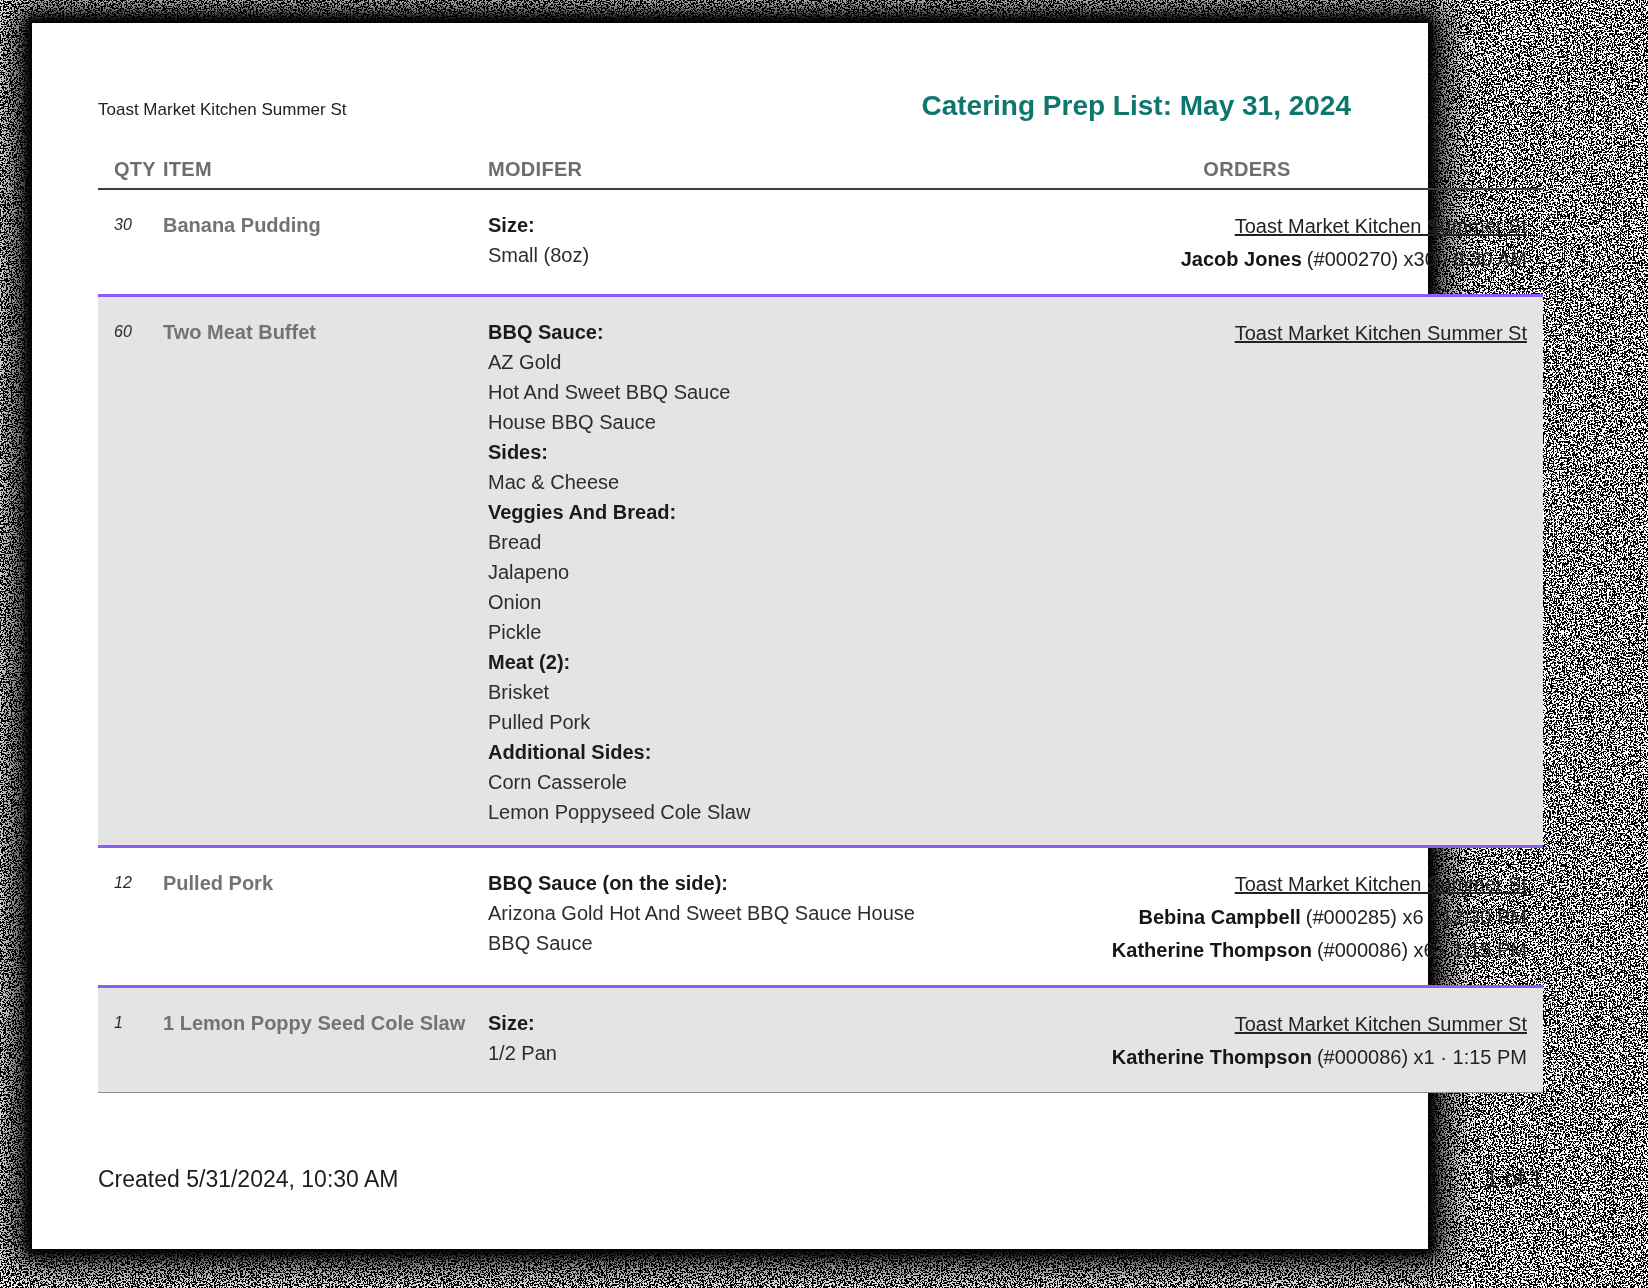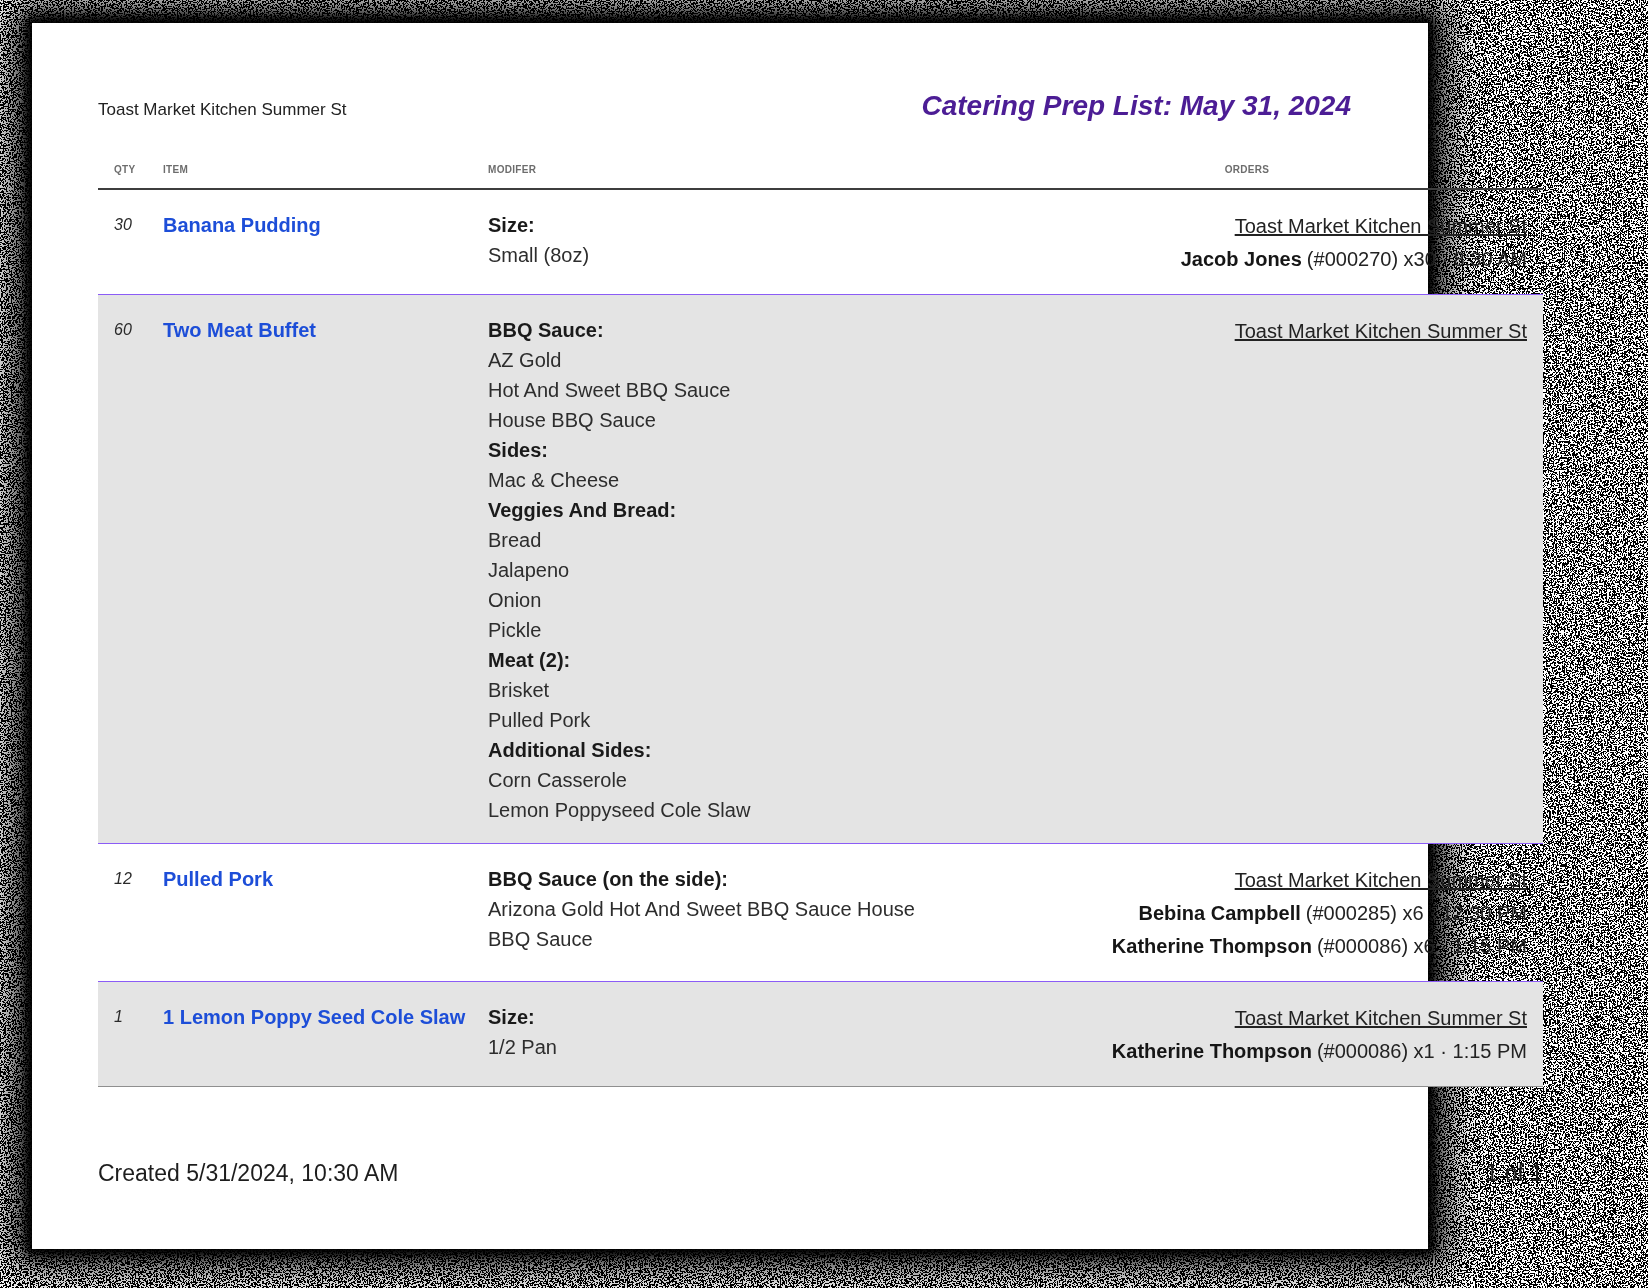--- a/index.html
+++ b/index.html
@@ -41,59 +41,58 @@
   }
   .restaurant-name {
     font-size: 17px;
     line-height: 20px;
     color: #222222;
   }
   .report-title {
     font-size: 28px;
     line-height: 34px;
     font-weight: bold;
-    color: #4c1d95;
-    font-style: italic;
+    color: #0f766e;
   }
   
   .prep-table {
     margin-top: 38px;
     width: 1445px;
   }
   .thead {
     display: grid;
     grid-template-columns: 49px 325px 1fr 560px;
     padding: 0 16px 10px 16px;
     border-bottom: 2px solid #3d3d3d;
-    font-size: 10px;
+    font-size: 20px;
     line-height: 17px;
     font-weight: bold;
     color: #6d6d6d;
     letter-spacing: 0.3px;
   }
   .thead .h-orders { text-align: center; }
   .t-row {
     display: grid;
     grid-template-columns: 49px 325px 1fr 560px;
     padding: 20px 16px 18px 16px;
   }
   .t-row.shaded { background: #e4e4e4; }
-  .t-row + .t-row { border-top: 1px solid #8b5cf6; }
+  .t-row + .t-row { border-top: 3px solid #8b5cf6; }
   .tbody { border-bottom: 1px solid #8f8f8f; }
   .c-qty {
     font-size: 16px;
     line-height: 30px;
     color: #2a2a2a;
     font-style: italic;
   }
   .c-item {
     font-size: 20px;
     line-height: 30px;
     font-weight: bold;
-    color: #1d4ed8;
+    color: #737373;
     padding-right: 14px;
   }
   .c-mod {
     font-size: 20px;
     line-height: 30px;
     color: #2d2d2d;
     padding-right: 14px;
   }
   .mod-label { font-weight: bold; color: #1a1a1a; }
   .c-orders {

